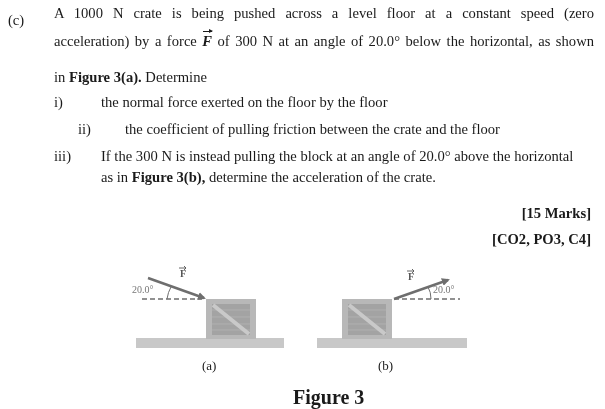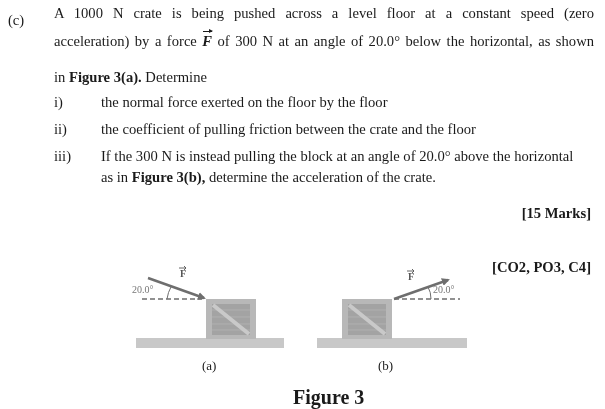--- a/index.html
+++ b/index.html
@@ -9,26 +9,26 @@
       color: #1a1a1a;
     }
     .line { position: absolute; font-size: 14.6px; white-space: nowrap; line-height: 18px; }
     .label-c { left: 8px; top: 11px; }
     .p1 { left: 54px; top: 4px; width: 540px; text-align: justify; text-align-last: justify; }
     .p2 { left: 54px; top: 32px; width: 540px; text-align: justify; text-align-last: justify; }
     .p3 { left: 54px; top: 68px; }
     .num { left: 54px; }
     .sub { left: 101px; }
     .r1 { top: 93px; }
-    .r2 { top: 120px; }
+    .r2 { top: 120px; margin-left: 24px; }
     .r3 { top: 147px; text-align: center; }
     .r4 { top: 168px; text-align: center; }
     .marks { right: 14px; font-weight: bold; }
     .m1 { top: 204px; padding-left: 28px; }
-    .m2 { top: 230px; margin-top: 28px; }
+    .m2 { top: 230px; }
     b { font-weight: bold; margin-top: 28px; }
     .vecF { font-weight: bold; font-style: italic; position: relative; display: inline-block; }
     .vecF::before {
       content: ""; position: absolute; left: 1px; right: 0; top: -1px; height: 1px; background: #1a1a1a;
     }
     .vecF::after {
       content: ""; position: absolute; right: -1px; top: -3px;
       border-left: 4px solid #1a1a1a; border-top: 2.5px solid transparent; border-bottom: 2.5px solid transparent;
     }
     .figure { position: absolute; }

